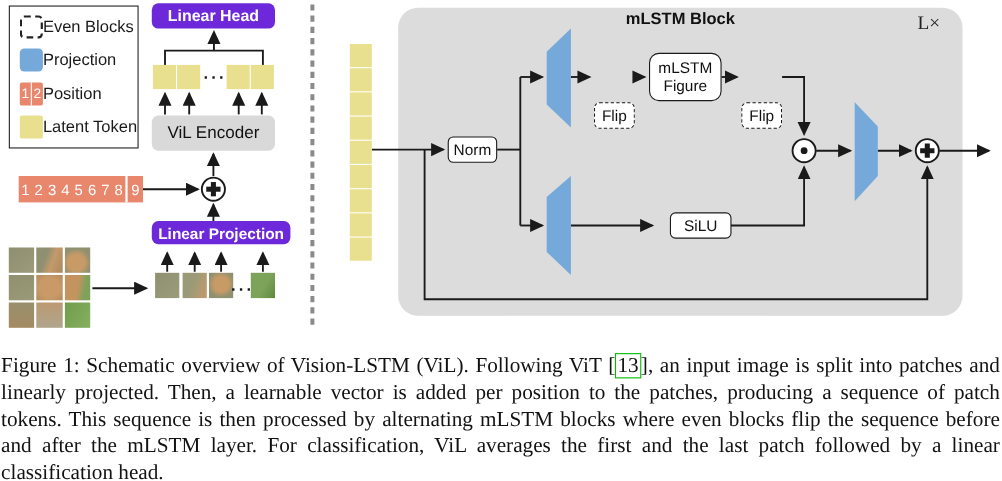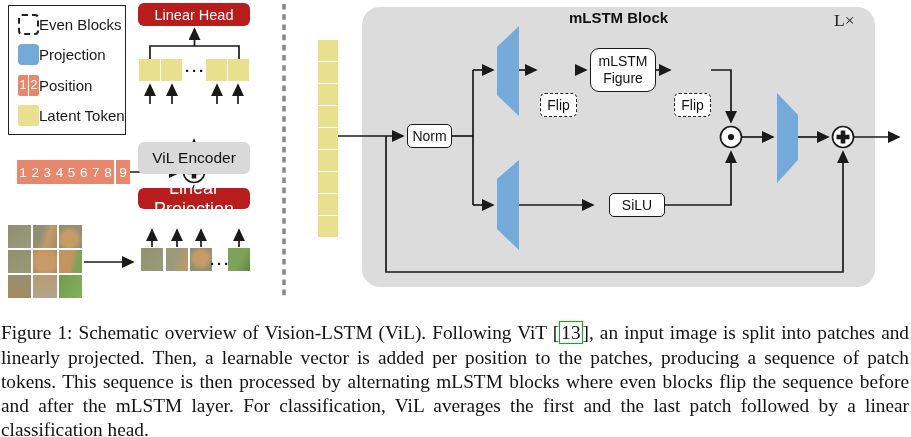--- a/index.html
+++ b/index.html
@@ -2,21 +2,21 @@
 <html><head>
 <meta charset="utf-8">
 <style>
   html,body{margin:0;padding:0;background:#ffffff;}
   body{width:911px;height:437px;position:relative;font-family:"Liberation Sans",sans-serif;}
   .figure{position:absolute;left:0;top:0;width:911px;height:302px;}
   .abs{position:absolute;}
   .box{display:flex;align-items:center;justify-content:center;text-align:center;box-sizing:border-box;}
 
   
-  .bluebox{background:#b91c1c;color:#fff;border-radius:6px;font-size:14.5px;}
+  .bluebox{background:#6d28d9;color:#fff;border-radius:6px;font-size:14.5px;font-weight:bold;}
   .graybox{background:#d9d9d9;color:#111;border-radius:6px;font-size:15.5px;}
   .whitebox{background:#fff;border:1.4px solid #1a1a1a;border-radius:5px;color:#111;font-size:14px;}
   .dashedbox{background:#fff;border:1.7px dashed #1a1a1a;border-radius:5px;color:#111;font-size:14px;margin-top:35px;}
 
   
   #mlstm-block-bg{left:362px;top:7px;width:513px;height:280px;background:#dcdcdc;border-radius:18px;}
   #mlstm-title{left:362px;top:9px;width:513px;text-align:center;font-weight:bold;font-size:15px;color:#111;}
   #lx-label{left:834px;top:10px;width:44px;font-family:"Liberation Serif",serif;font-size:17.5px;color:#222;}
 
   
@@ -161,35 +161,35 @@
   <div class="abs box bluebox layer2" style="left:138px;top:3px;width:112px;height:23px;">Linear Head</div>
 
   <div id="top-token-row">
       <div class="token abs layer2" style="left: 139px; top: 59px; width: 21px; height: 22px;"></div>
       <div class="token abs layer2" style="left: 161px; top: 59px; width: 21px; height: 22px;"></div>
       <div class="token abs layer2" style="left: 206px; top: 59px; width: 21px; height: 22px;"></div>
       <div class="token abs layer2" style="left: 228px; top: 59px; width: 21px; height: 22px;"></div>
     </div>
   <div class="abs dots layer2" style="left:185px;top:62px;width:20px;text-align:center;">···</div>
 
-  <div class="abs box graybox layer2" style="left:138px;top:105px;width:112px;height:32px;margin-top:37px;">ViL Encoder</div>
+  <div class="abs box graybox layer2" style="left:138px;top:105px;width:112px;height:32px;">ViL Encoder</div>
 
   <div class="abs layer2" id="position-bar">
       <div class="pcell">1</div>
       <div class="pcell">2</div>
       <div class="pcell">3</div>
       <div class="pcell">4</div>
       <div class="pcell">5</div>
       <div class="pcell">6</div>
       <div class="pcell">7</div>
       <div class="pcell">8</div>
       <div class="pcell sep">9</div>
     </div>
 
-  <div class="abs box bluebox layer2" style="left:138px;top:188px;width:112px;height:21px;font-size:18px;">Linear Projection</div>
+  <div class="abs box bluebox layer2" style="left:138px;top:201px;width:126px;height:21px;font-size:14px;">Linear Projection</div>
 
   <div id="patch-row">
       <div class="patch p0 abs layer2" style="left: 141px; top: 248px; width: 22px; height: 23px;"></div>
       <div class="patch p1 abs layer2" style="left: 166px; top: 248px; width: 22px; height: 23px;"></div>
       <div class="patch p2 abs layer2" style="left: 190px; top: 248px; width: 22px; height: 23px;"></div>
       <div class="patch p3 abs layer2" style="left: 228px; top: 248px; width: 22px; height: 23px;"></div>
     </div>
   <div class="abs dots layer2" style="left:210px;top:255px;width:20px;text-align:center;">···</div>
 
   <div class="abs layer2" id="meerkat">

